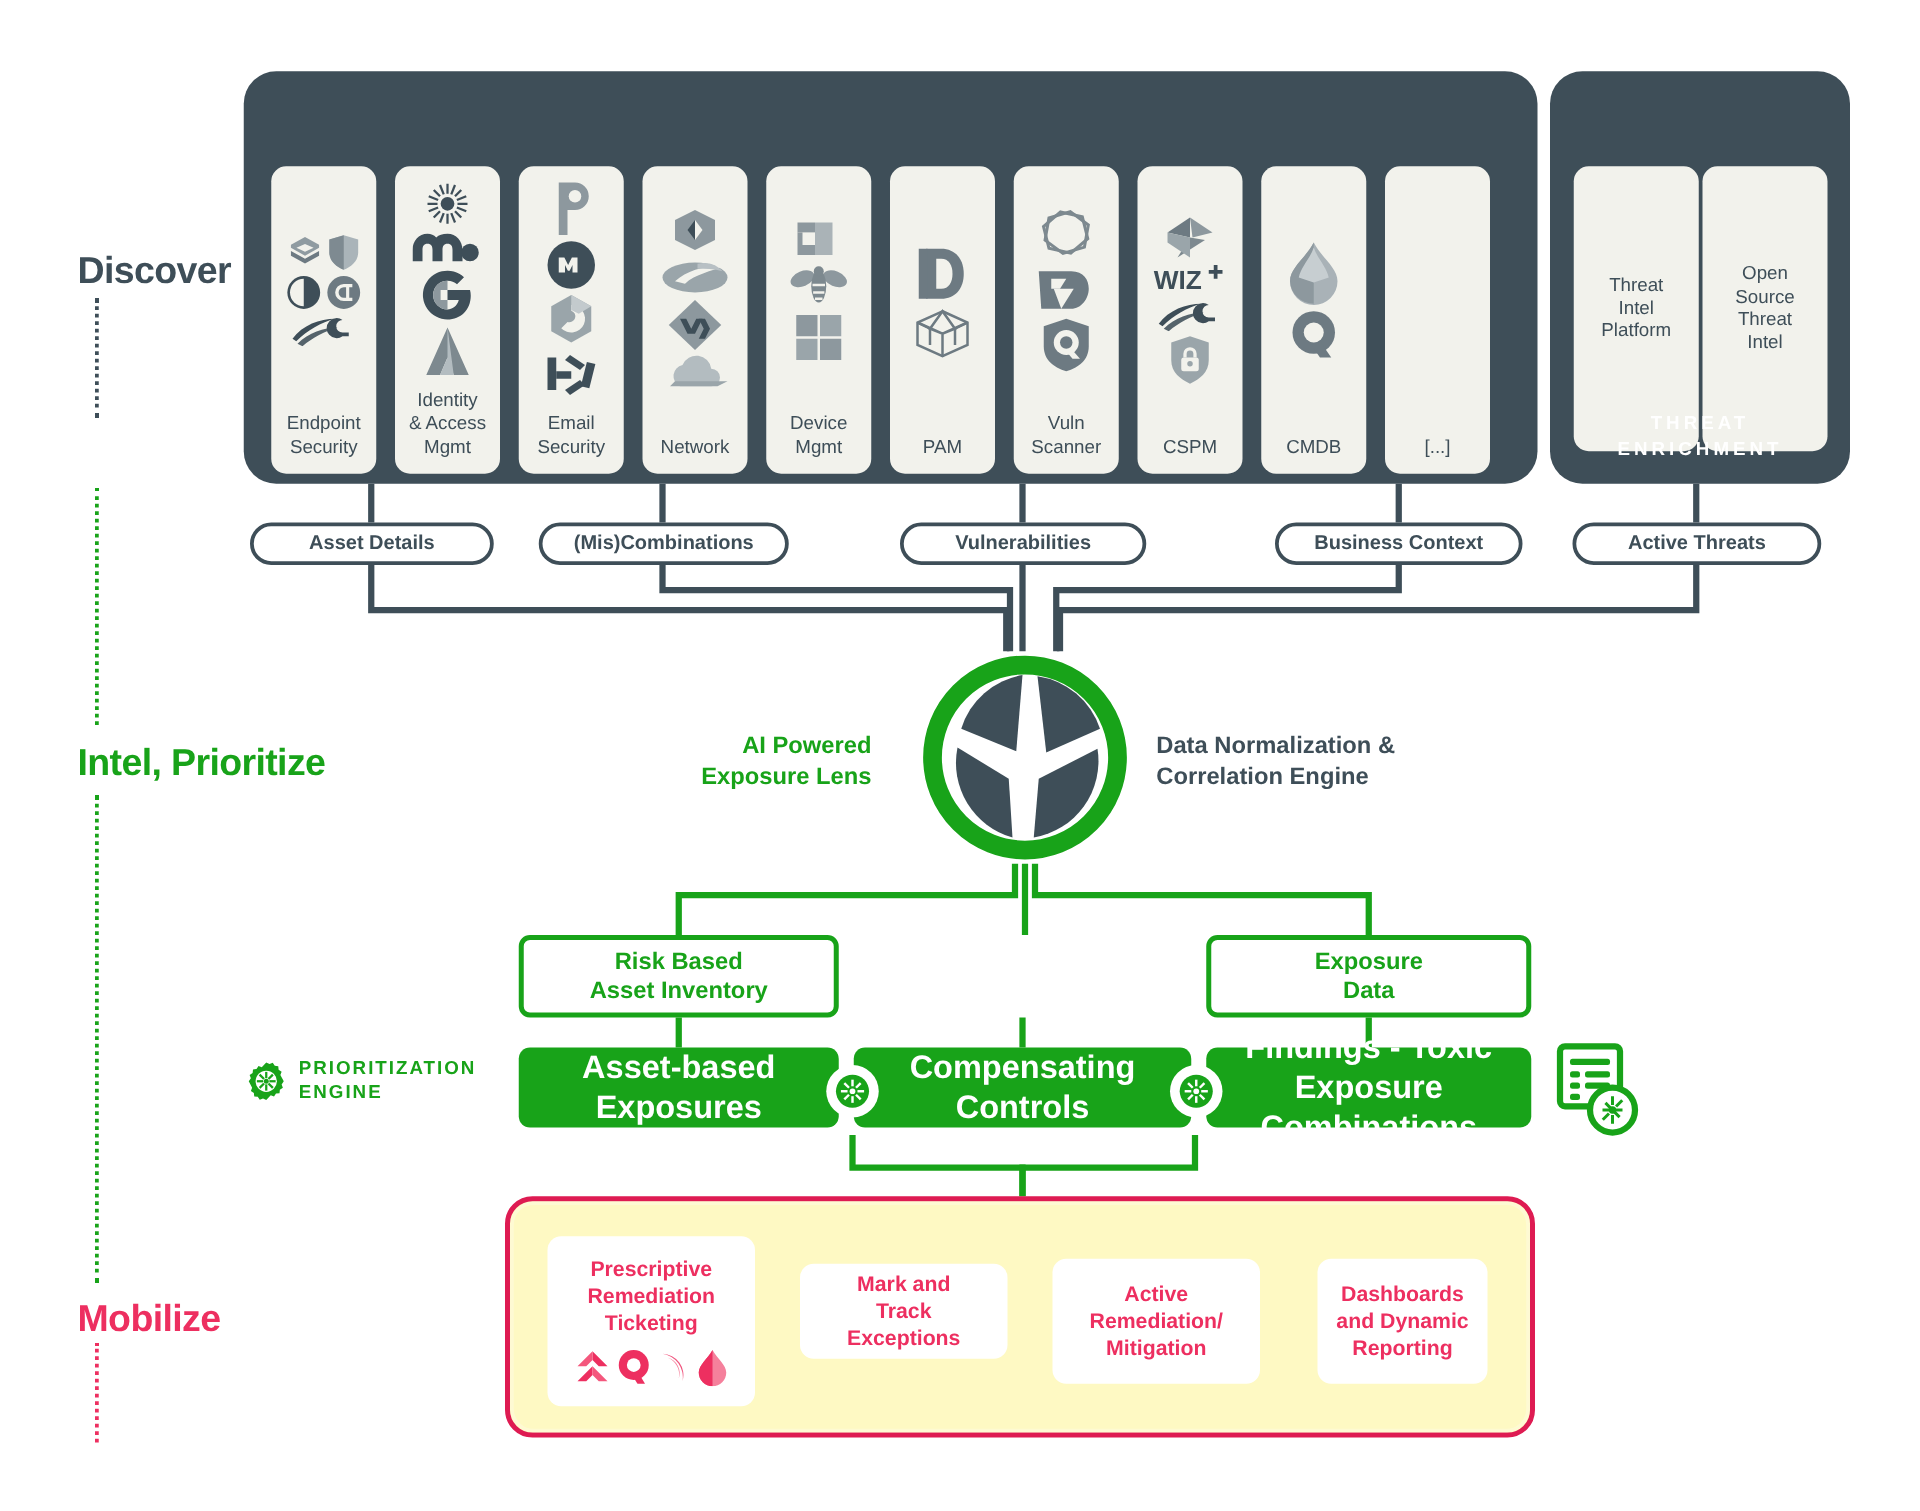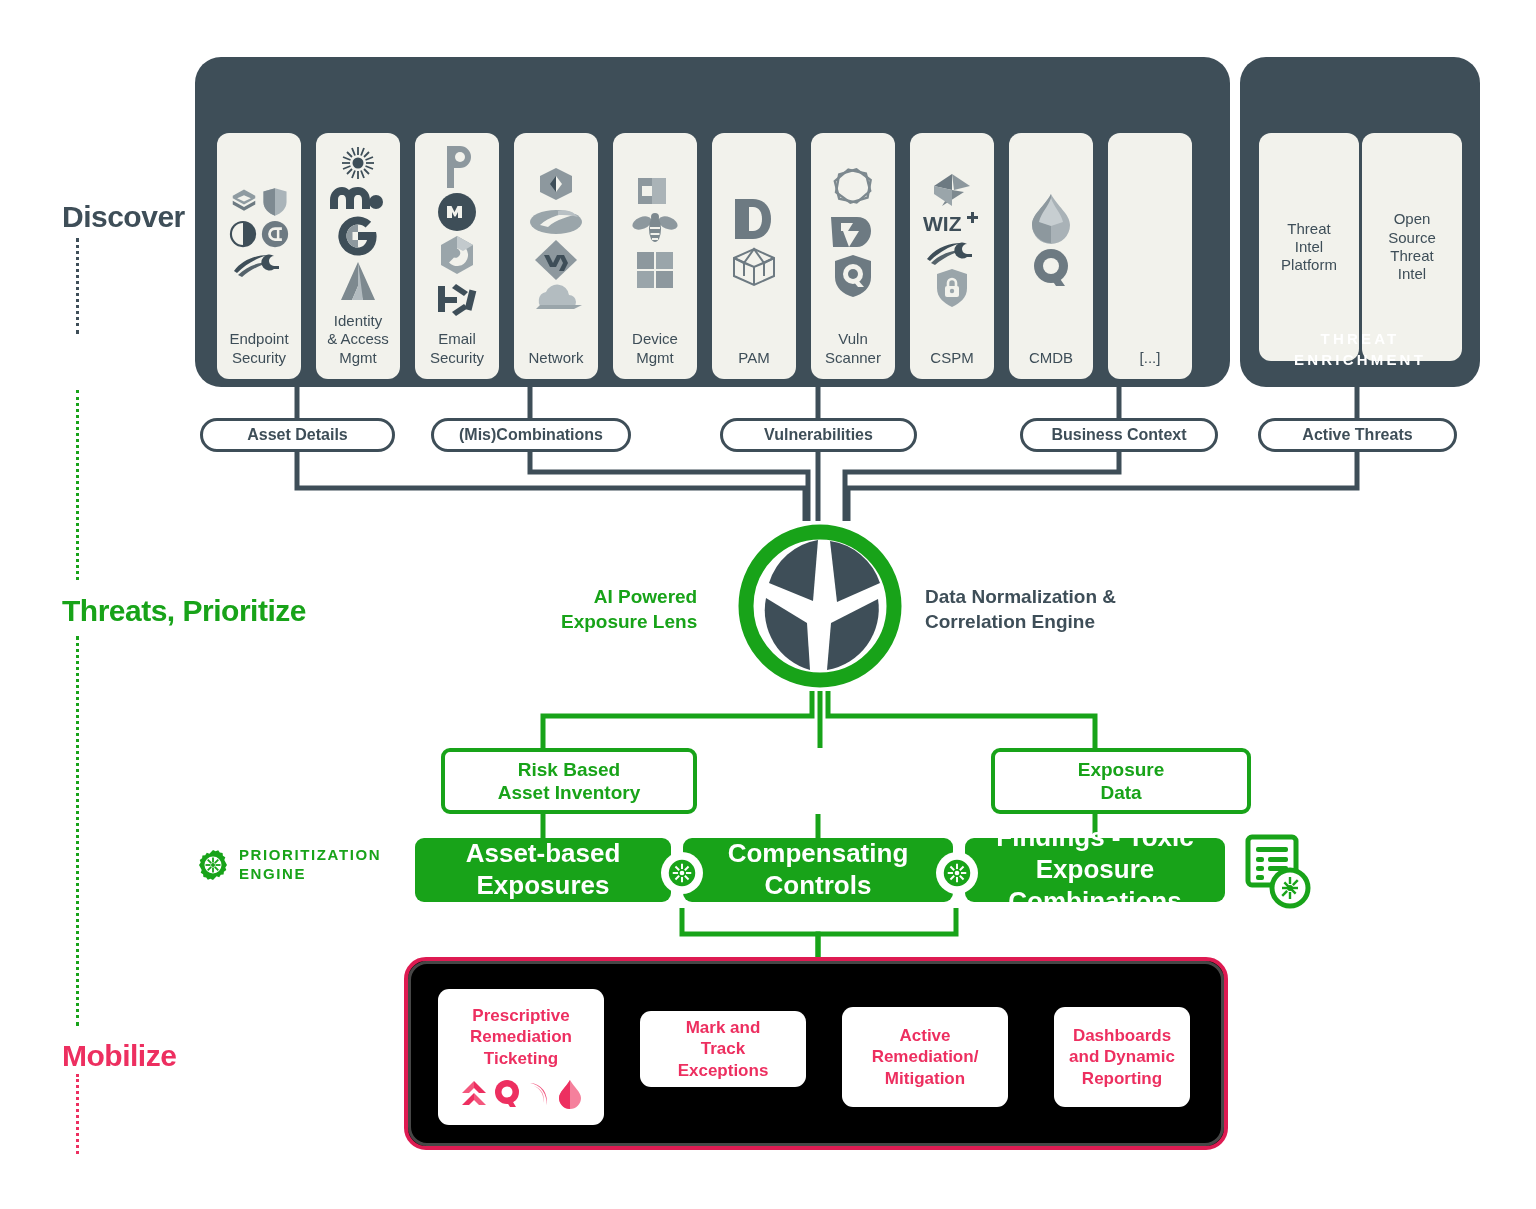--- a/index.html
+++ b/index.html
@@ -132,21 +132,20 @@
     position: absolute;
     height: 66px;
     background: #ffffff;
     border: 4px solid #18a319;
     border-radius: 9px;
     display: flex; align-items: center; justify-content: center;
     color: #18a319;
     font-size: 19px; font-weight: bold;
     text-align: center; line-height: 1.22;
     z-index: 4;
-    margin-left: 26px;
   }
   .gbox-fill {
     position: absolute;
     height: 64px;
     background: #18a319;
     border-radius: 9px;
     display: flex; align-items: center; justify-content: center;
     color: #ffffff;
     font-size: 26px; font-weight: bold;
     text-align: center; line-height: 1.22;
@@ -170,21 +169,21 @@
     color: #18a319; font-size: 15px; font-weight: bold;
     letter-spacing: 1.6px; line-height: 1.25;
   }
   #report-icon { position: absolute; left: 1240px; top: 832px; z-index: 4; }
 
   
   #panel-mobilize {
     position: absolute;
     left: 404px; top: 957px;
     width: 824px; height: 193px;
-    background: #000000;
+    background: #fef9c3;
     border: 4px solid #de1b52;
     border-radius: 22px;
     z-index: 3;
   }
   #panel-mobilize .inner {
     position: absolute; left: 0; top: 0; right: 0; bottom: 0;
     border: 3px solid #ffffff;
     border-radius: 19px;
     opacity: 0.28;
     pointer-events: none;
@@ -232,21 +231,21 @@
       <path d="M543 814 V838"></path>
       <path d="M818 814 V838"></path>
       <path d="M1095 814 V838"></path>
 
       <path d="M682 908 V934 H818 V957"></path>
       <path d="M956 908 V934 H818 V957"></path>
     </g>
   </svg>
 
   <div class="stage-label discover">Discover</div>
-  <div class="stage-label assess">Threats, Prioritize</div>
+  <div class="stage-label assess">Intel, Prioritize</div>
   <div class="stage-label mobilize">Mobilize</div>
   <div class="dotline dl1"></div>
   <div class="dotline dl2"></div>
   <div class="dotline dl3"></div>
   <div class="dotline dl4"></div>
 
   <div class="dark-panel" id="panel-sources">
 
     <div class="card" style="left:22px">
       <div class="logos">

